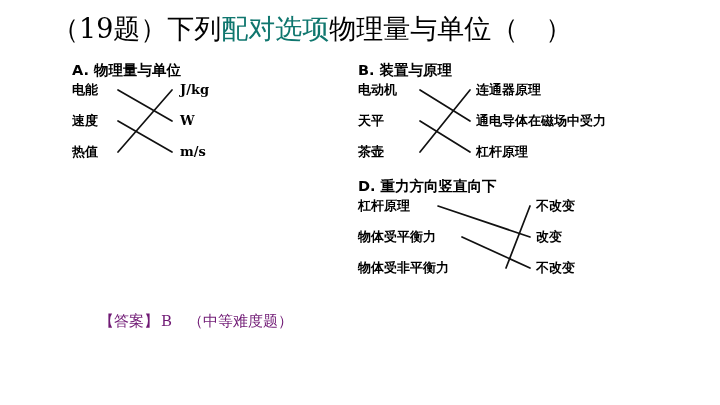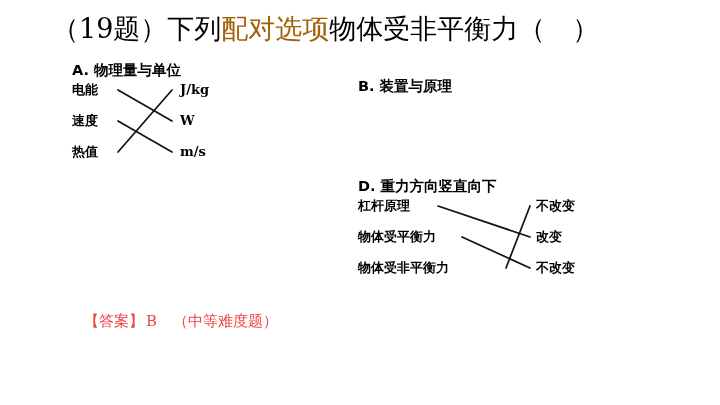--- a/index.html
+++ b/index.html
@@ -37,21 +37,21 @@
     left: 0;
     top: 60px;
     width: 616px;
     height: 235px;
     padding-left: 34px;
   }
   .section {
     position: absolute;
   }
   .sec-a { left: 72px;  top: 2px;   width: 250px; }
-  .sec-b { left: 358px; top: 18px;   width: 330px; }
+  .sec-b { left: 358px; top: 2px;   width: 330px; }
   .sec-c { left: 72px;  top: 118px; width: 275px; }
   .sec-d { left: 358px; top: 118px; width: 320px; }
 
   .sec-head {
     font-size: 14.5px;
     font-weight: bold;
     line-height: 17px;
     white-space: nowrap;
     font-family: "DejaVu Sans", "Liberation Sans", sans-serif;
     margin-bottom: 1px;
@@ -118,21 +118,21 @@
   .answer .letter {
     font-family: "DejaVu Serif", "Liberation Serif", serif;
     padding: 0 2px;
   }
   .answer .note { margin-left: 14px; }
 </style>
 </head>
 <body style="background: rgb(255, 255, 255); color: rgb(0, 0, 0);">
 
 <div class="title">
-  <span class="seg">（19题）下列</span><span class="red" style="color: #a16207;">配对选项</span><span class="seg">物体受非平衡力（　）</span>
+  <span class="seg">（19题）下列</span><span class="red" style="color: #0f766e;">配对选项</span><span class="seg">物理量与单位（　）</span>
 </div>
 
 <div class="sections">
 
   <div class="section sec-a">
     <div class="sec-head">A. 物理量与单位</div>
     <div class="pair-grid">
       <div class="col col-left">
         <div class="item r0">电能</div>
         <div class="item r1">速度</div>
@@ -146,20 +146,37 @@
       <svg class="lines" width="250" height="92">
         <line x1="46" y1="10" x2="100" y2="41" stroke="#111111"></line>
         <line x1="46" y1="41" x2="100" y2="72" stroke="#111111"></line>
         <line x1="46" y1="72" x2="100" y2="10" stroke="#111111"></line>
       </svg>
     </div>
   </div>
 
   <div class="section sec-b">
     <div class="sec-head">B. 装置与原理</div>
+    <div class="pair-grid">
+      <div class="col col-left">
+        <div class="item r0">电动机</div>
+        <div class="item r1">天平</div>
+        <div class="item r2">茶壶</div>
+      </div>
+      <div class="col col-right">
+        <div class="item r0">连通器原理</div>
+        <div class="item r1">通电导体在磁场中受力</div>
+        <div class="item r2">杠杆原理</div>
+      </div>
+      <svg class="lines" width="330" height="92">
+        <line x1="62" y1="10" x2="112" y2="41" stroke="#111111"></line>
+        <line x1="62" y1="41" x2="112" y2="72" stroke="#111111"></line>
+        <line x1="62" y1="72" x2="112" y2="10" stroke="#111111"></line>
+      </svg>
+    </div>
   </div>
 
   <div class="section sec-c">
   </div>
 
   <div class="section sec-d">
     <div class="sec-head">D. 重力方向竖直向下</div>
     <div class="pair-grid">
       <div class="col col-left">
         <div class="item r0">杠杆原理</div>
@@ -174,15 +191,15 @@
       <svg class="lines" width="320" height="92">
         <line x1="80" y1="10" x2="172" y2="41" stroke="#111111"></line>
         <line x1="104" y1="41" x2="172" y2="72" stroke="#111111"></line>
         <line x1="148" y1="72" x2="172" y2="10" stroke="#111111"></line>
       </svg>
     </div>
   </div>
 
 </div>
 
-<div class="answer" style="color: #ef4444;">
+<div class="answer" style="color: #701a75; margin-left: 15px;">
   <span class="tag">【答案】</span><span class="letter">B</span><span class="note">（中等难度题）</span>
 </div>
 
 </body></html>

